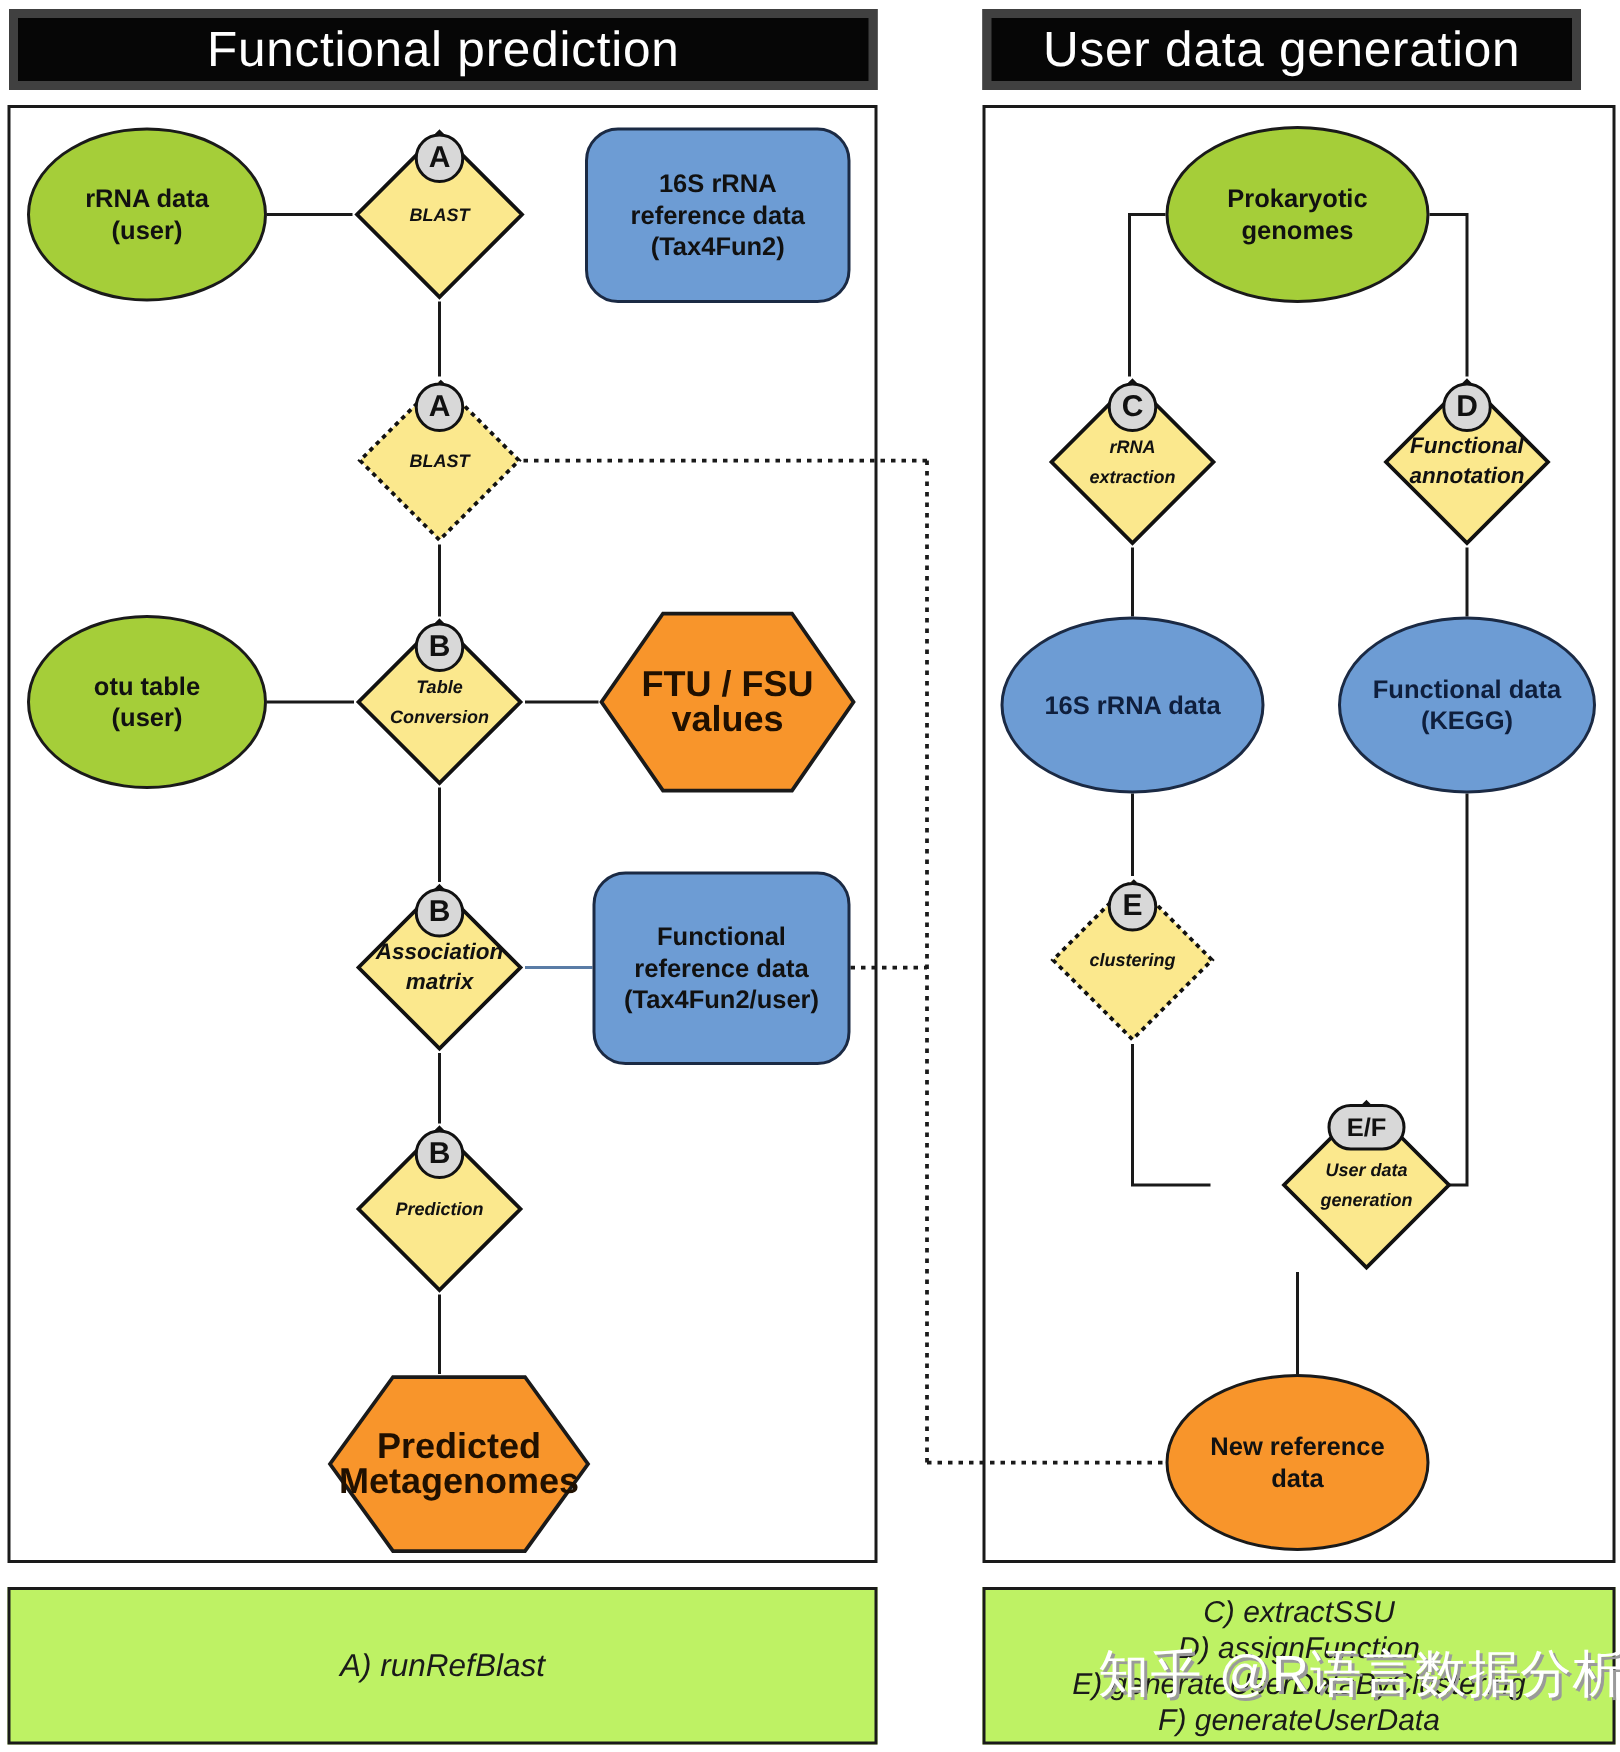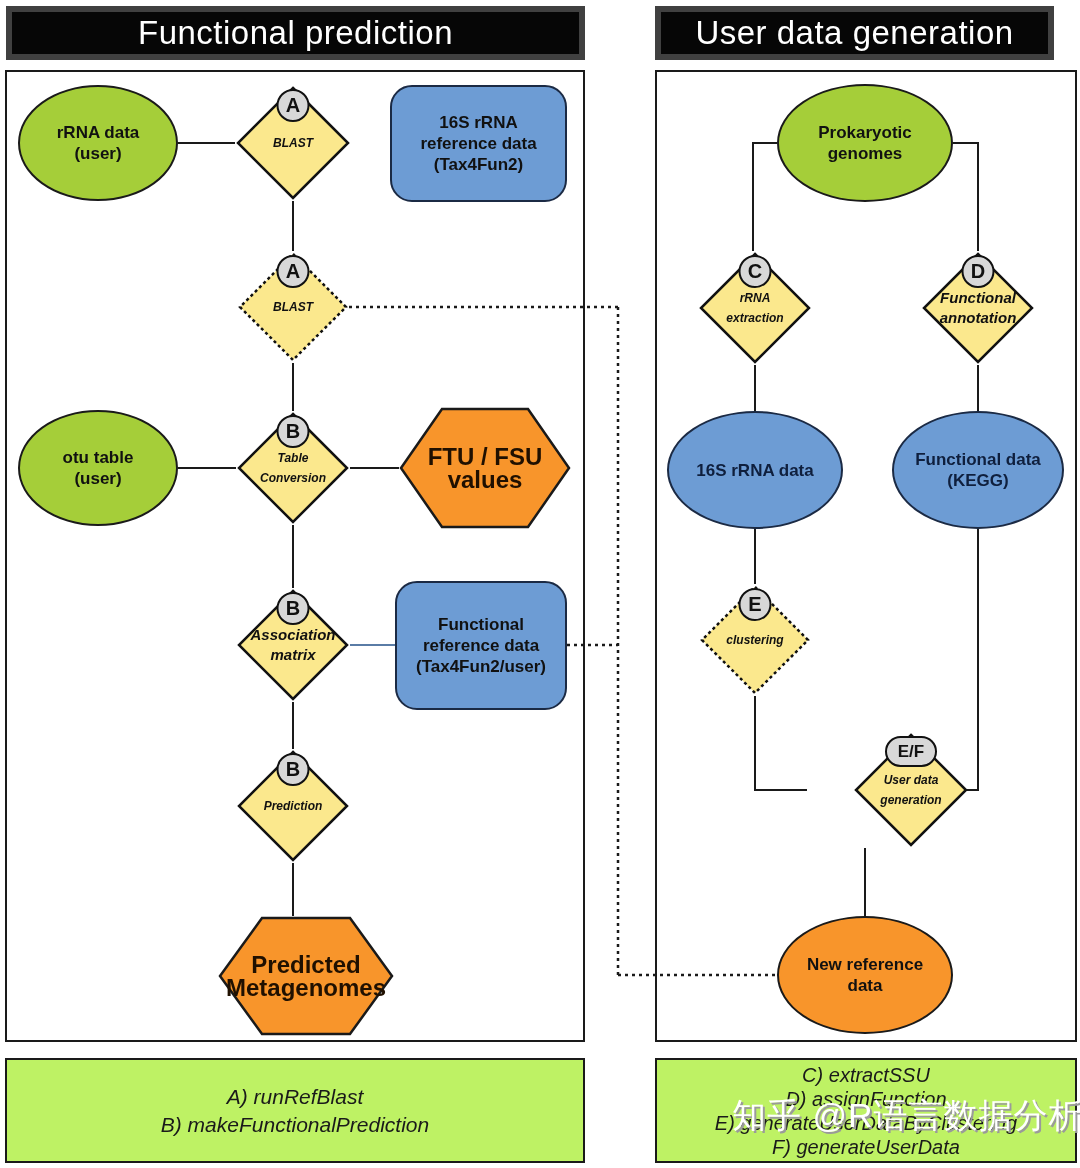--- a/index.html
+++ b/index.html
@@ -222,21 +222,20 @@
 generation</span>
 </div>
 
 <div class="node ellipse orange" style="left:777px;top:916px;width:176px;height:118px">
   <span class="lbl">New reference
 data</span>
 </div>
 
 <div class="legend l2" style="left:5px;top:1058px;width:580px;height:105px">
   <div>A) runRefBlast</div>
-  <div>B) makeFunctionalPrediction</div>
 </div>
 
 <div class="legend l4" style="left:655px;top:1058px;width:422px;height:105px">
   <div>C) extractSSU</div>
   <div>D) assignFunction</div>
   <div>E) generateUserDataByClustering</div>
   <div>F) generateUserData</div>
 </div>
 
 <div id="watermark">知乎 @R语言数据分析</div>

